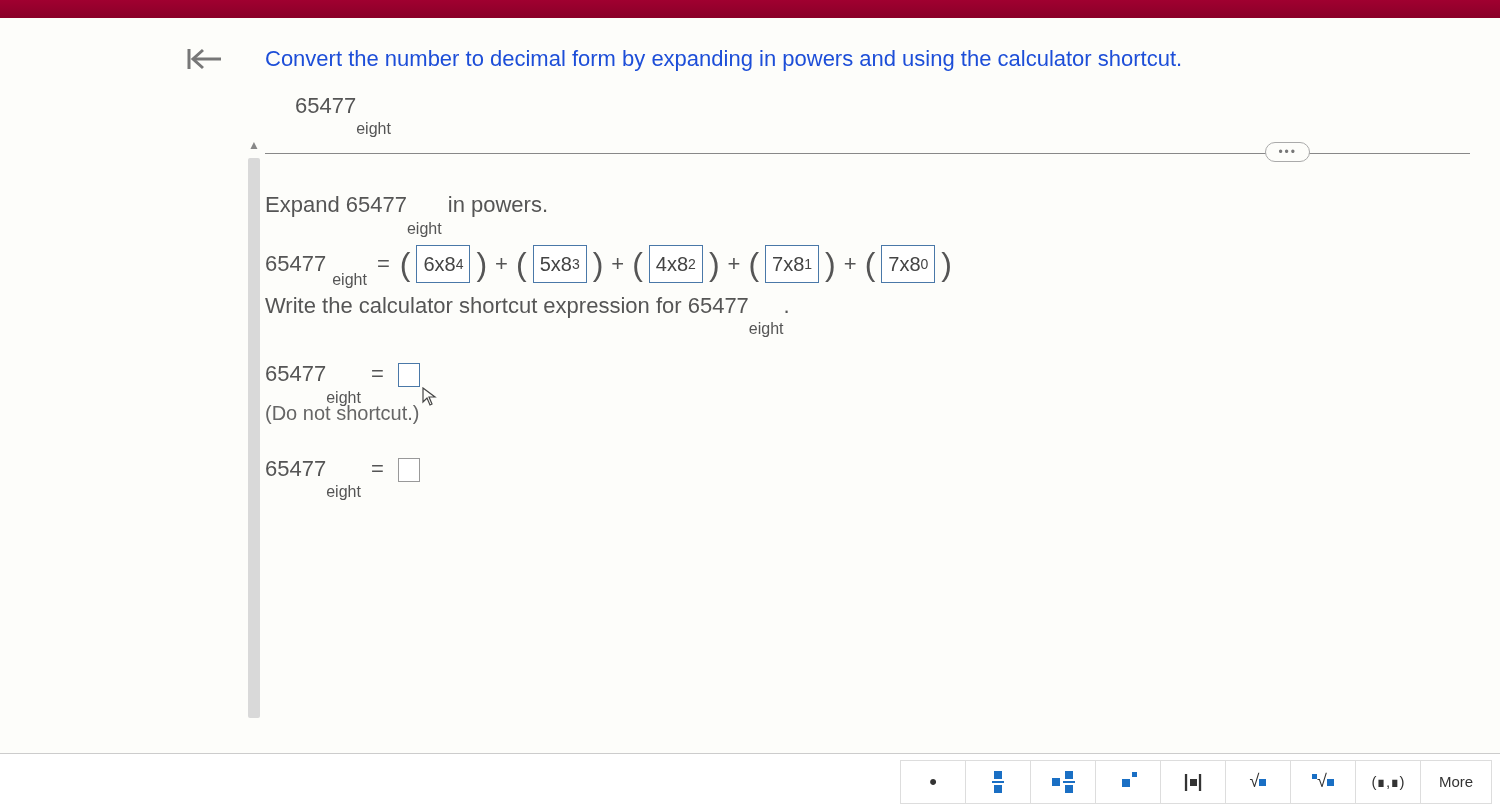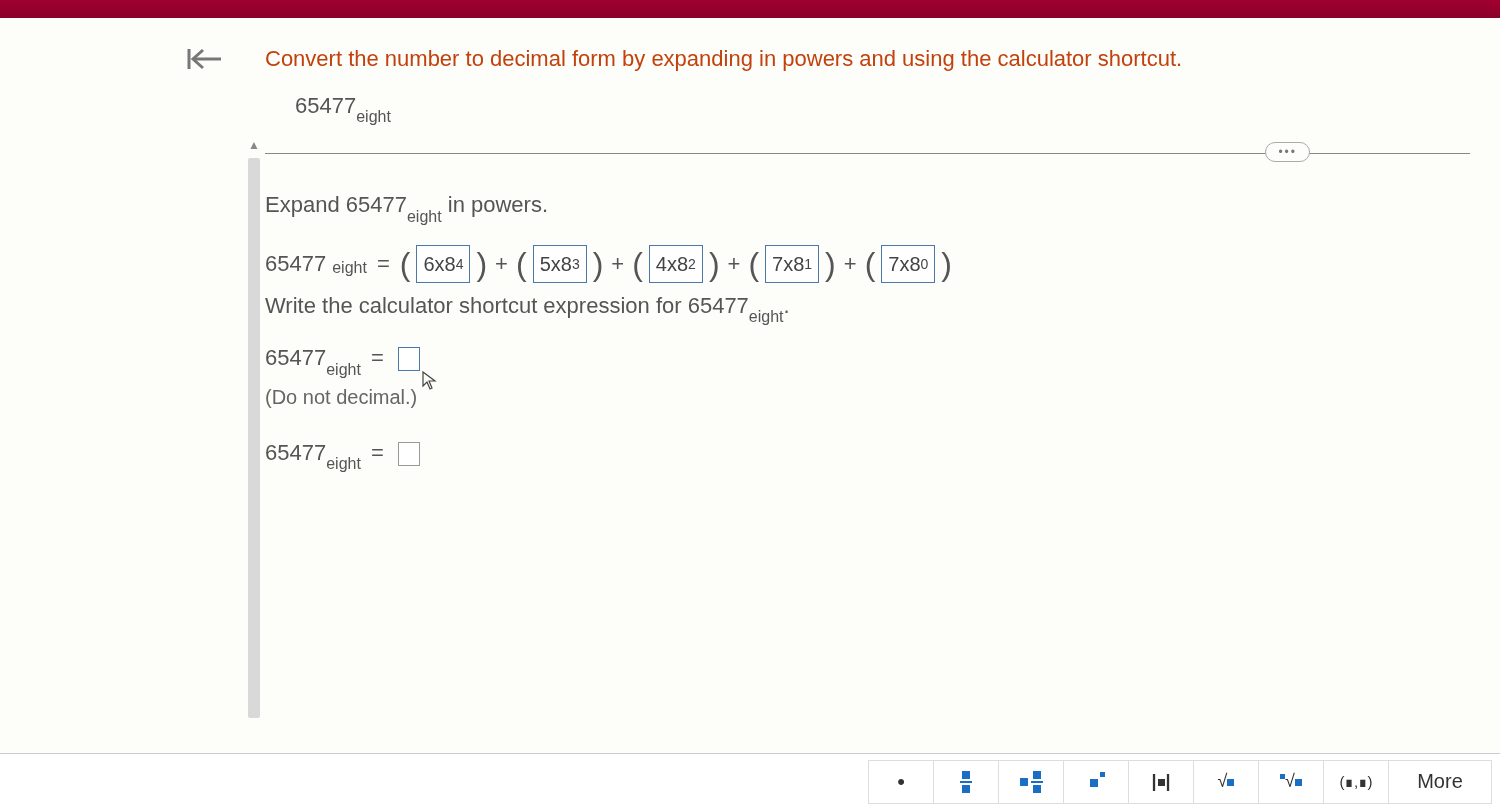--- a/index.html
+++ b/index.html
@@ -59,31 +59,31 @@
     }
     .content {
       flex: 1;
       padding: 24px 30px 0 2px;
       color: #555;
       font-size: 22px;
       line-height: 1.5;
     }
     .instruction {
       font-size: 22px;
-      color: #c2410c;
+      color: #1d4ed8;
     }
     .number-line {
       margin: 14px 0 20px 30px;
       font-size: 22px;
     }
     .sub {
       font-size: 16px;
       vertical-align: sub;
       position: relative;
-      top: 4px;
+      top: 16px;
     }
     .divider-wrap {
       position: relative;
       margin: 28px 0 34px 0;
     }
     .divider {
       border: none;
       border-top: 1px solid #888;
       width: 100%;
     }
@@ -161,21 +161,21 @@
     }
     .cursor-arrow {
       position: relative;
       display: inline-block;
     }
     .cursor-arrow svg {
       position: absolute;
       top: 6px;
       left: -4px;
     }
-    .section-gap { margin-bottom: 16px; }
+    .section-gap { margin-bottom: 32px; }
     .bottom-bar {
       position: absolute;
       bottom: 0;
       left: 0;
       right: 0;
       height: 56px;
       background: #fff;
       border-top: 1px solid #ccc;
       display: flex;
       align-items: center;
@@ -190,22 +190,22 @@
       background: #fff;
       display: flex;
       align-items: center;
       justify-content: center;
       font-size: 18px;
       color: #333;
       cursor: pointer;
       margin-left: -1px;
     }
     .tool-btn.more {
-      width: 104px;
-      font-size: 20px;
+      width: 72px;
+      font-size: 15px;
     }
     .frac-stack {
       display: flex;
       flex-direction: column;
       align-items: center;
       font-size: 10px;
       line-height: 1;
     }
     .frac-stack .bar { width: 12px; height: 2px; background: #1a6fc4; margin: 2px 0; }
     .sq { width: 8px; height: 8px; background: #1a6fc4; display: inline-block; }
@@ -313,21 +313,21 @@
     <div style="margin-bottom:4px">
       <span>65477</span><span class="sub">eight</span>
       <span style="margin:0 4px">=</span>
       <span class="empty-box"></span>
       <span class="cursor-arrow">
         <svg width="16" height="20" viewBox="0 0 16 20">
           <path d="M1 1 L1 15 L5 11 L8 18 L10 17 L7 10 L13 10 Z" fill="none" stroke="#444" stroke-width="1.2"></path>
         </svg>
       </span>
     </div>
-    <div class="hint">(Do not decimal.)</div>
+    <div class="hint">(Do not shortcut.)</div>
 
     <div style="margin-bottom:4px">
       <span>65477</span><span class="sub">eight</span>
       <span style="margin:0 4px">=</span>
       <span class="empty-box-gray"></span>
     </div>
   </div>
 </div>
 
 <div class="bottom-bar">

